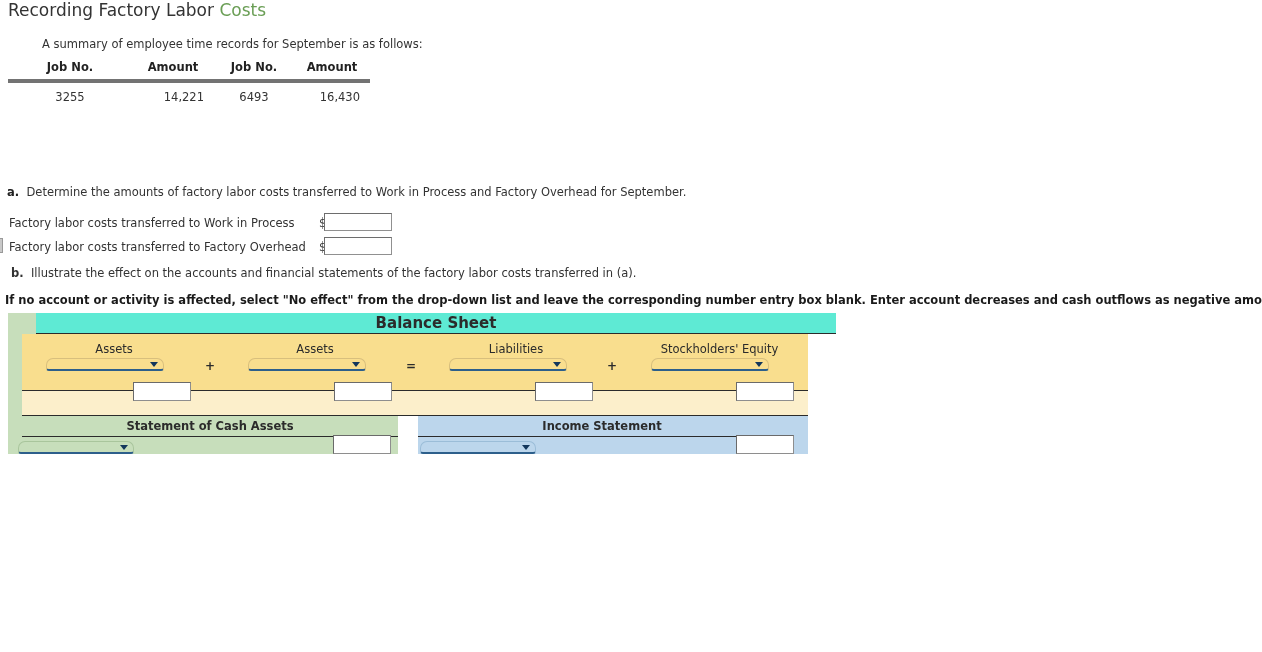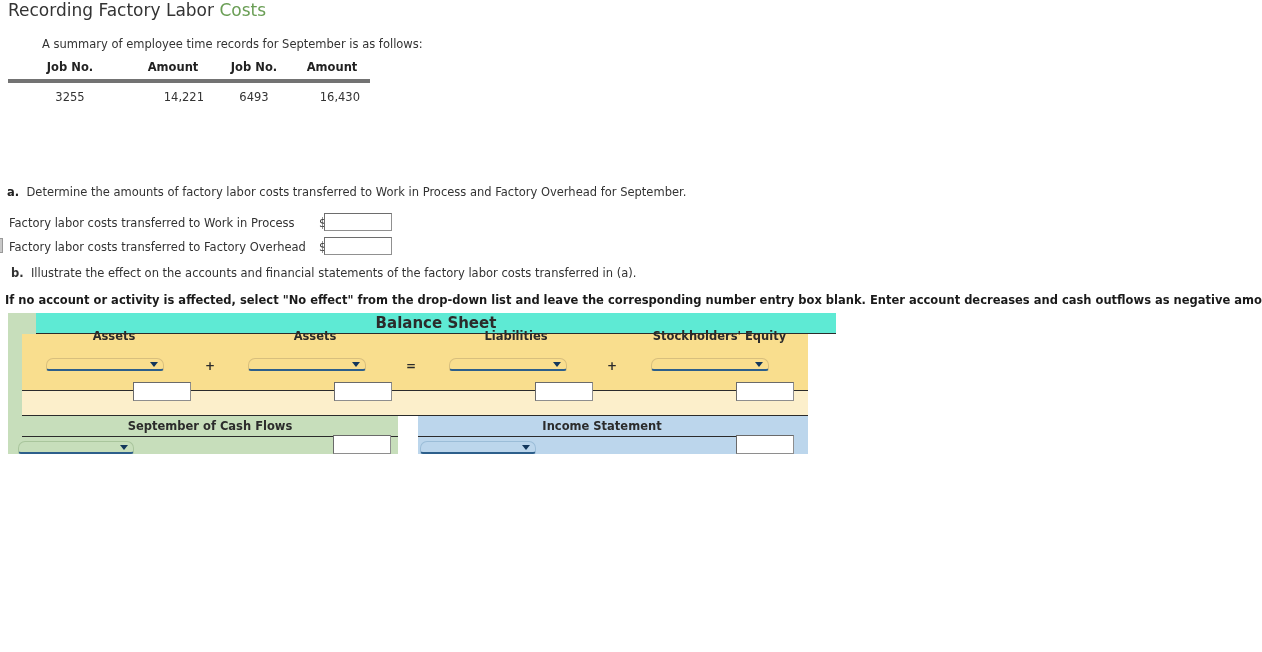--- a/index.html
+++ b/index.html
@@ -209,23 +209,23 @@
     top: 78px;
     width: 786px;
     height: 25px;
     background: #fcefcb;
     border-bottom: 1.5px solid #2b2b2b;
     box-sizing: border-box;
   }
 
   .bs-col-head {
     position: absolute;
-    top: 16px;
-    font-size: 11.5px;
-    font-weight: bold;
+    top: 29px;
+    font-size: 11.5px;
+    font-weight: normal;
     color: #2b2b2b;
     text-align: center;
     white-space: nowrap;
   }
   .bs-operator {
     position: absolute;
     top: 46px;
     font-size: 12px;
     font-weight: bold;
     color: #2b2b2b;
@@ -388,21 +388,21 @@
   </div>
   <div class="dd" style="left:643px; top:45px; width:118px;">
     <span class="arrow"></span>
   </div>
 
   <input class="fs-num" style="left: 125px; top: 69px;" type="text" value="">
   <input class="fs-num" style="left: 326px; top: 69px;" type="text" value="">
   <input class="fs-num" style="left: 527px; top: 69px;" type="text" value="">
   <input class="fs-num" style="left: 728px; top: 69px;" type="text" value="">
 
-  <div class="scf-title">September of Cash Flows</div>
+  <div class="scf-title">Statement of Cash Assets</div>
   <div class="dd green" style="left:10px; top:128px; width:116px;">
     <span class="arrow"></span>
   </div>
   <input class="fs-num" style="left: 325px; top: 122px;" type="text" value="">
 
   <div class="is-title">Income Statement</div>
   <div class="dd blue" style="left:412px; top:128px; width:116px;">
     <span class="arrow"></span>
   </div>
   <input class="fs-num" style="left: 728px; top: 122px;" type="text" value="">

